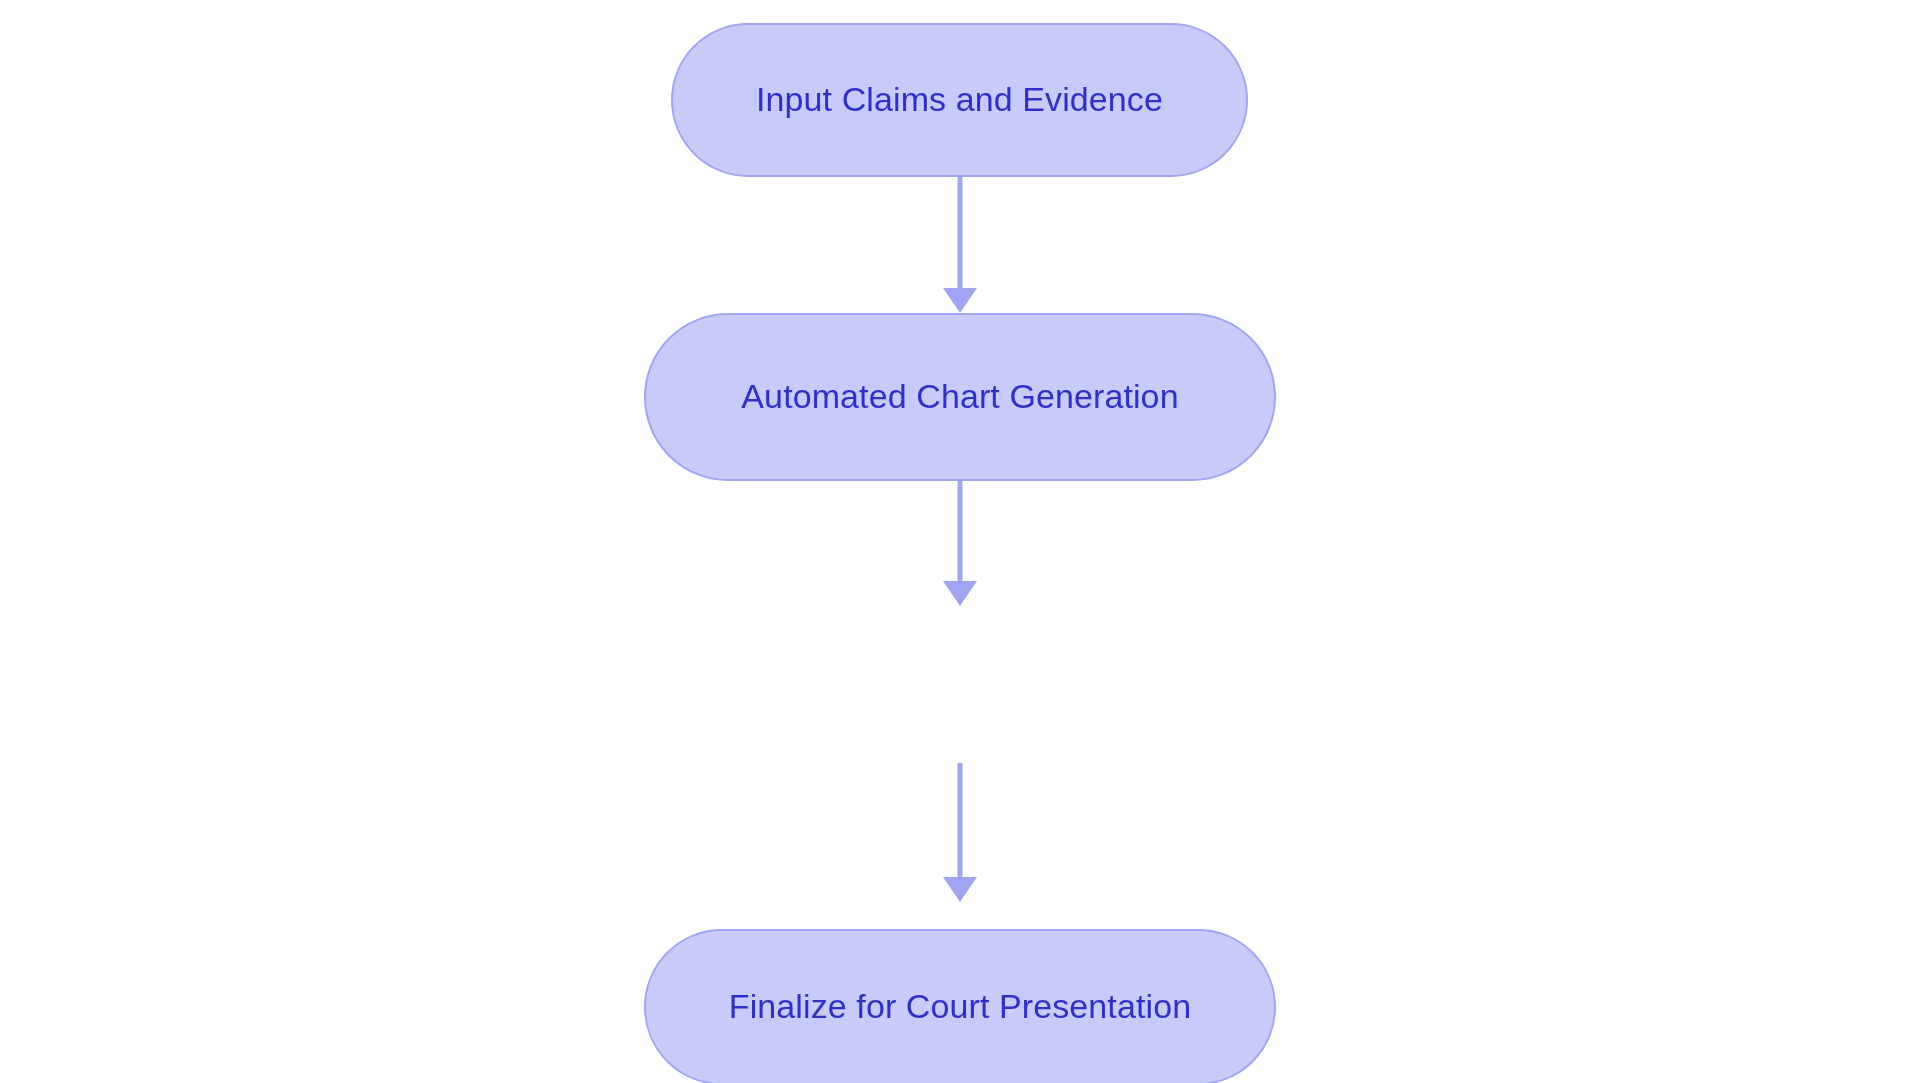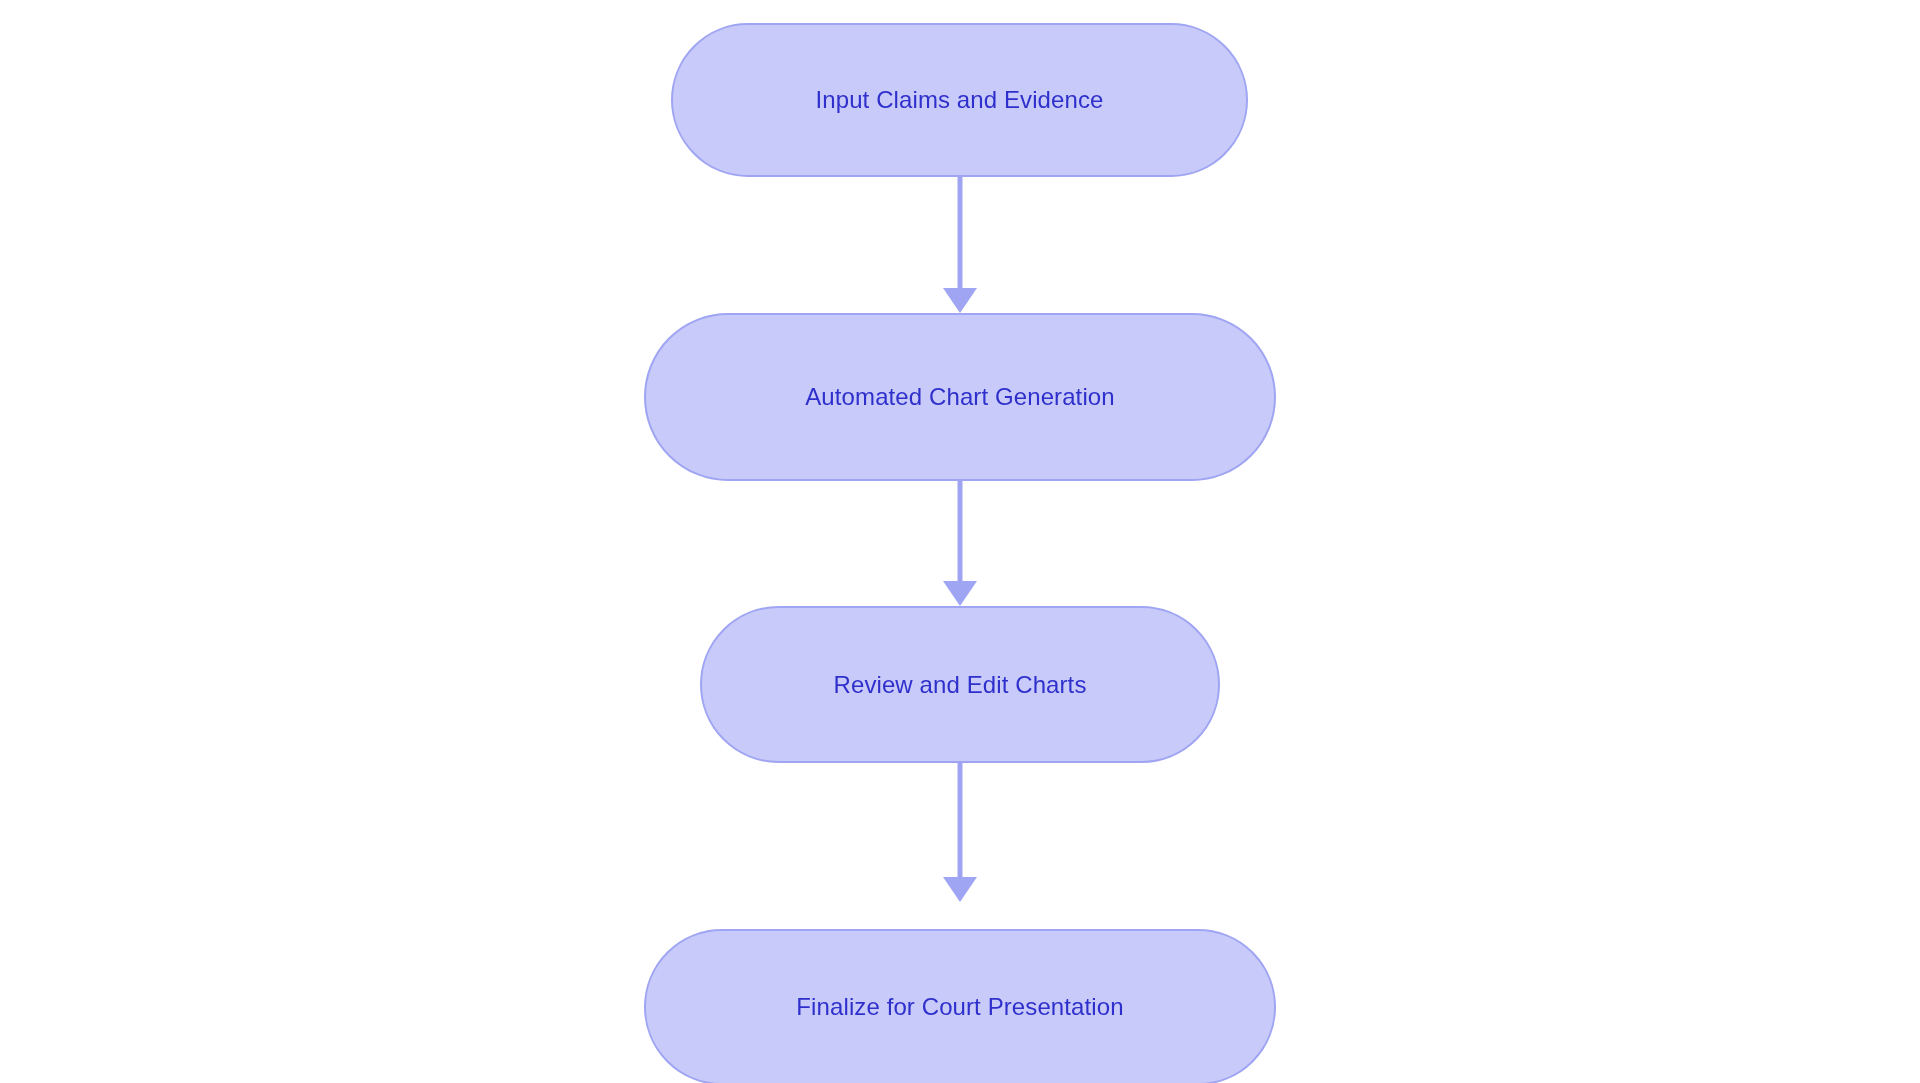--- a/index.html
+++ b/index.html
@@ -40,21 +40,21 @@
     justify-content: center;
     background: #c8cbfa;
     border: 2px solid #9fa5f2;
     border-radius: 999px;
     z-index: 2;
   }
 
   .flow-node-label {
     color: #2f30cc;
     font-family: "Liberation Sans", "DejaVu Sans", sans-serif;
-    font-size: 24px;
+    font-size: 34px;
     font-weight: 400;
     line-height: 1.15;
     letter-spacing: 0.1px;
     white-space: nowrap;
     text-align: center;
     user-select: none;
   }
 
   
   #node-input-claims {
@@ -106,21 +106,18 @@
   </svg>
 
   <div class="flow-node" id="node-input-claims">
     <span class="flow-node-label">Input Claims and Evidence</span>
   </div>
 
   <div class="flow-node" id="node-automated-chart">
     <span class="flow-node-label">Automated Chart Generation</span>
   </div>
 
-  <div class="flow-node" id="node-review-edit">
-    <span class="flow-node-label">Review and Edit Charts</span>
-  </div>
 
   <div class="flow-node" id="node-finalize-court">
     <span class="flow-node-label">Finalize for Court Presentation</span>
   </div>
 
 </div>
 
 </body></html>

